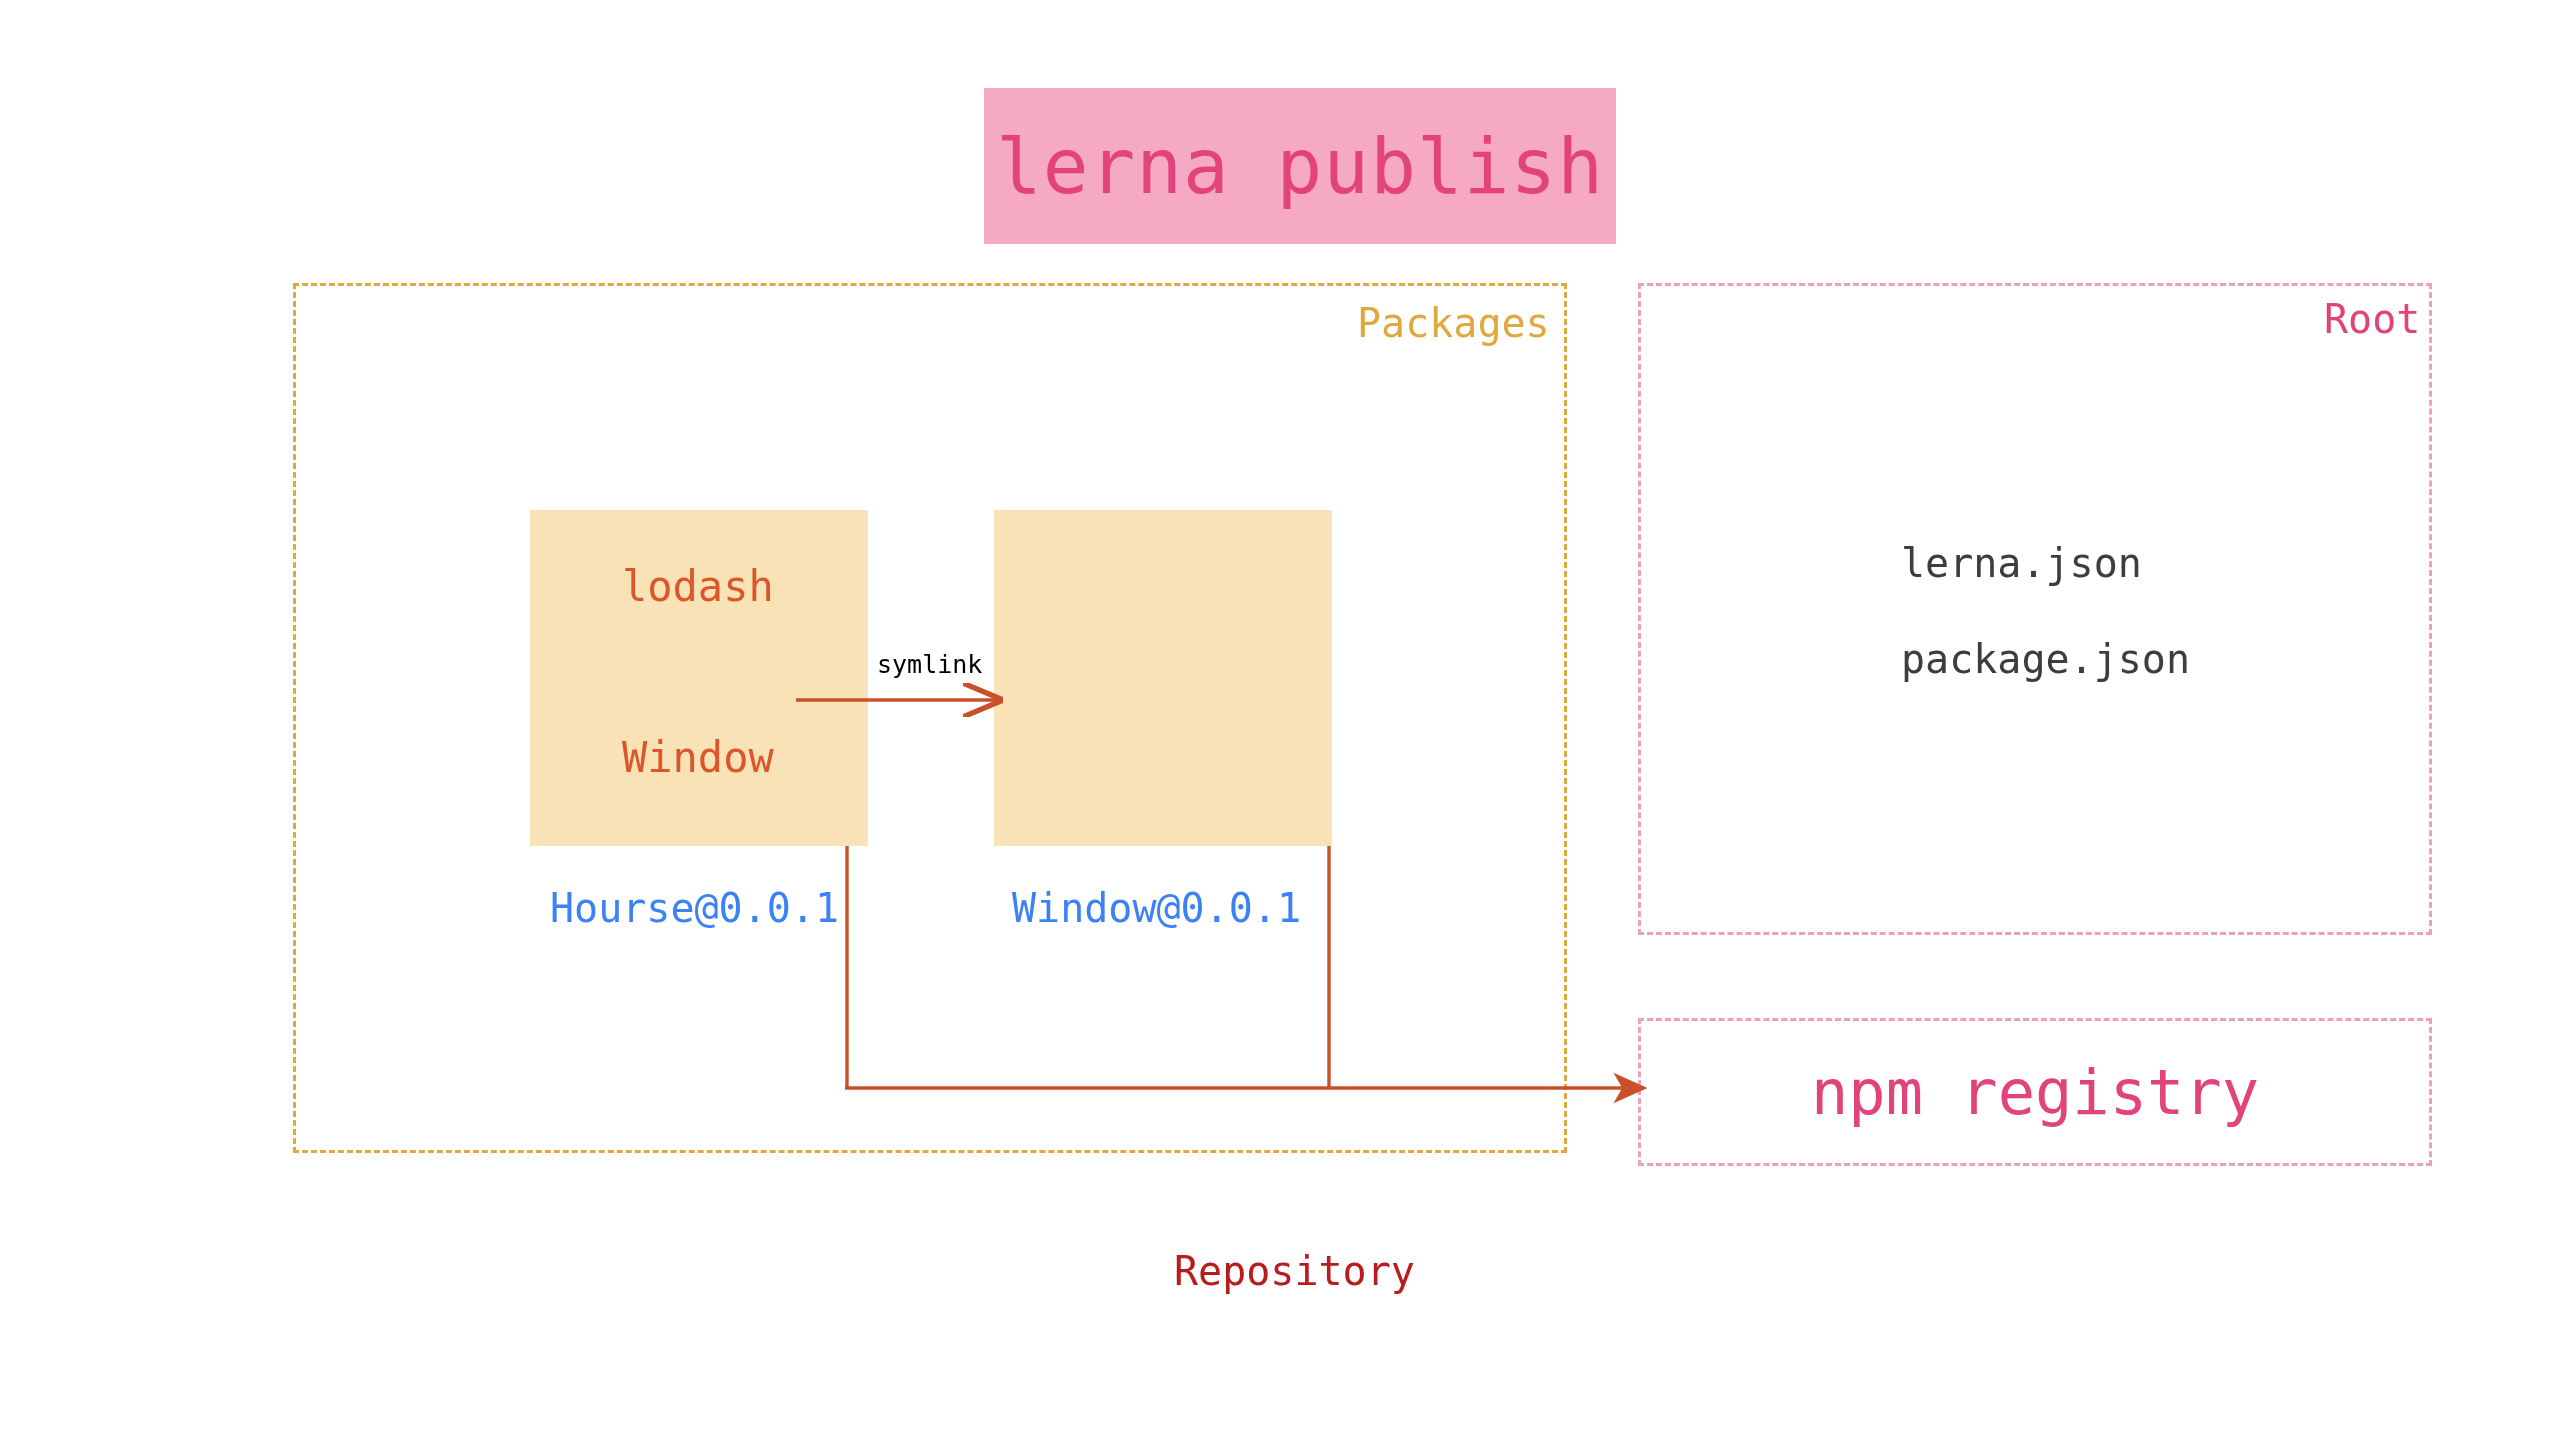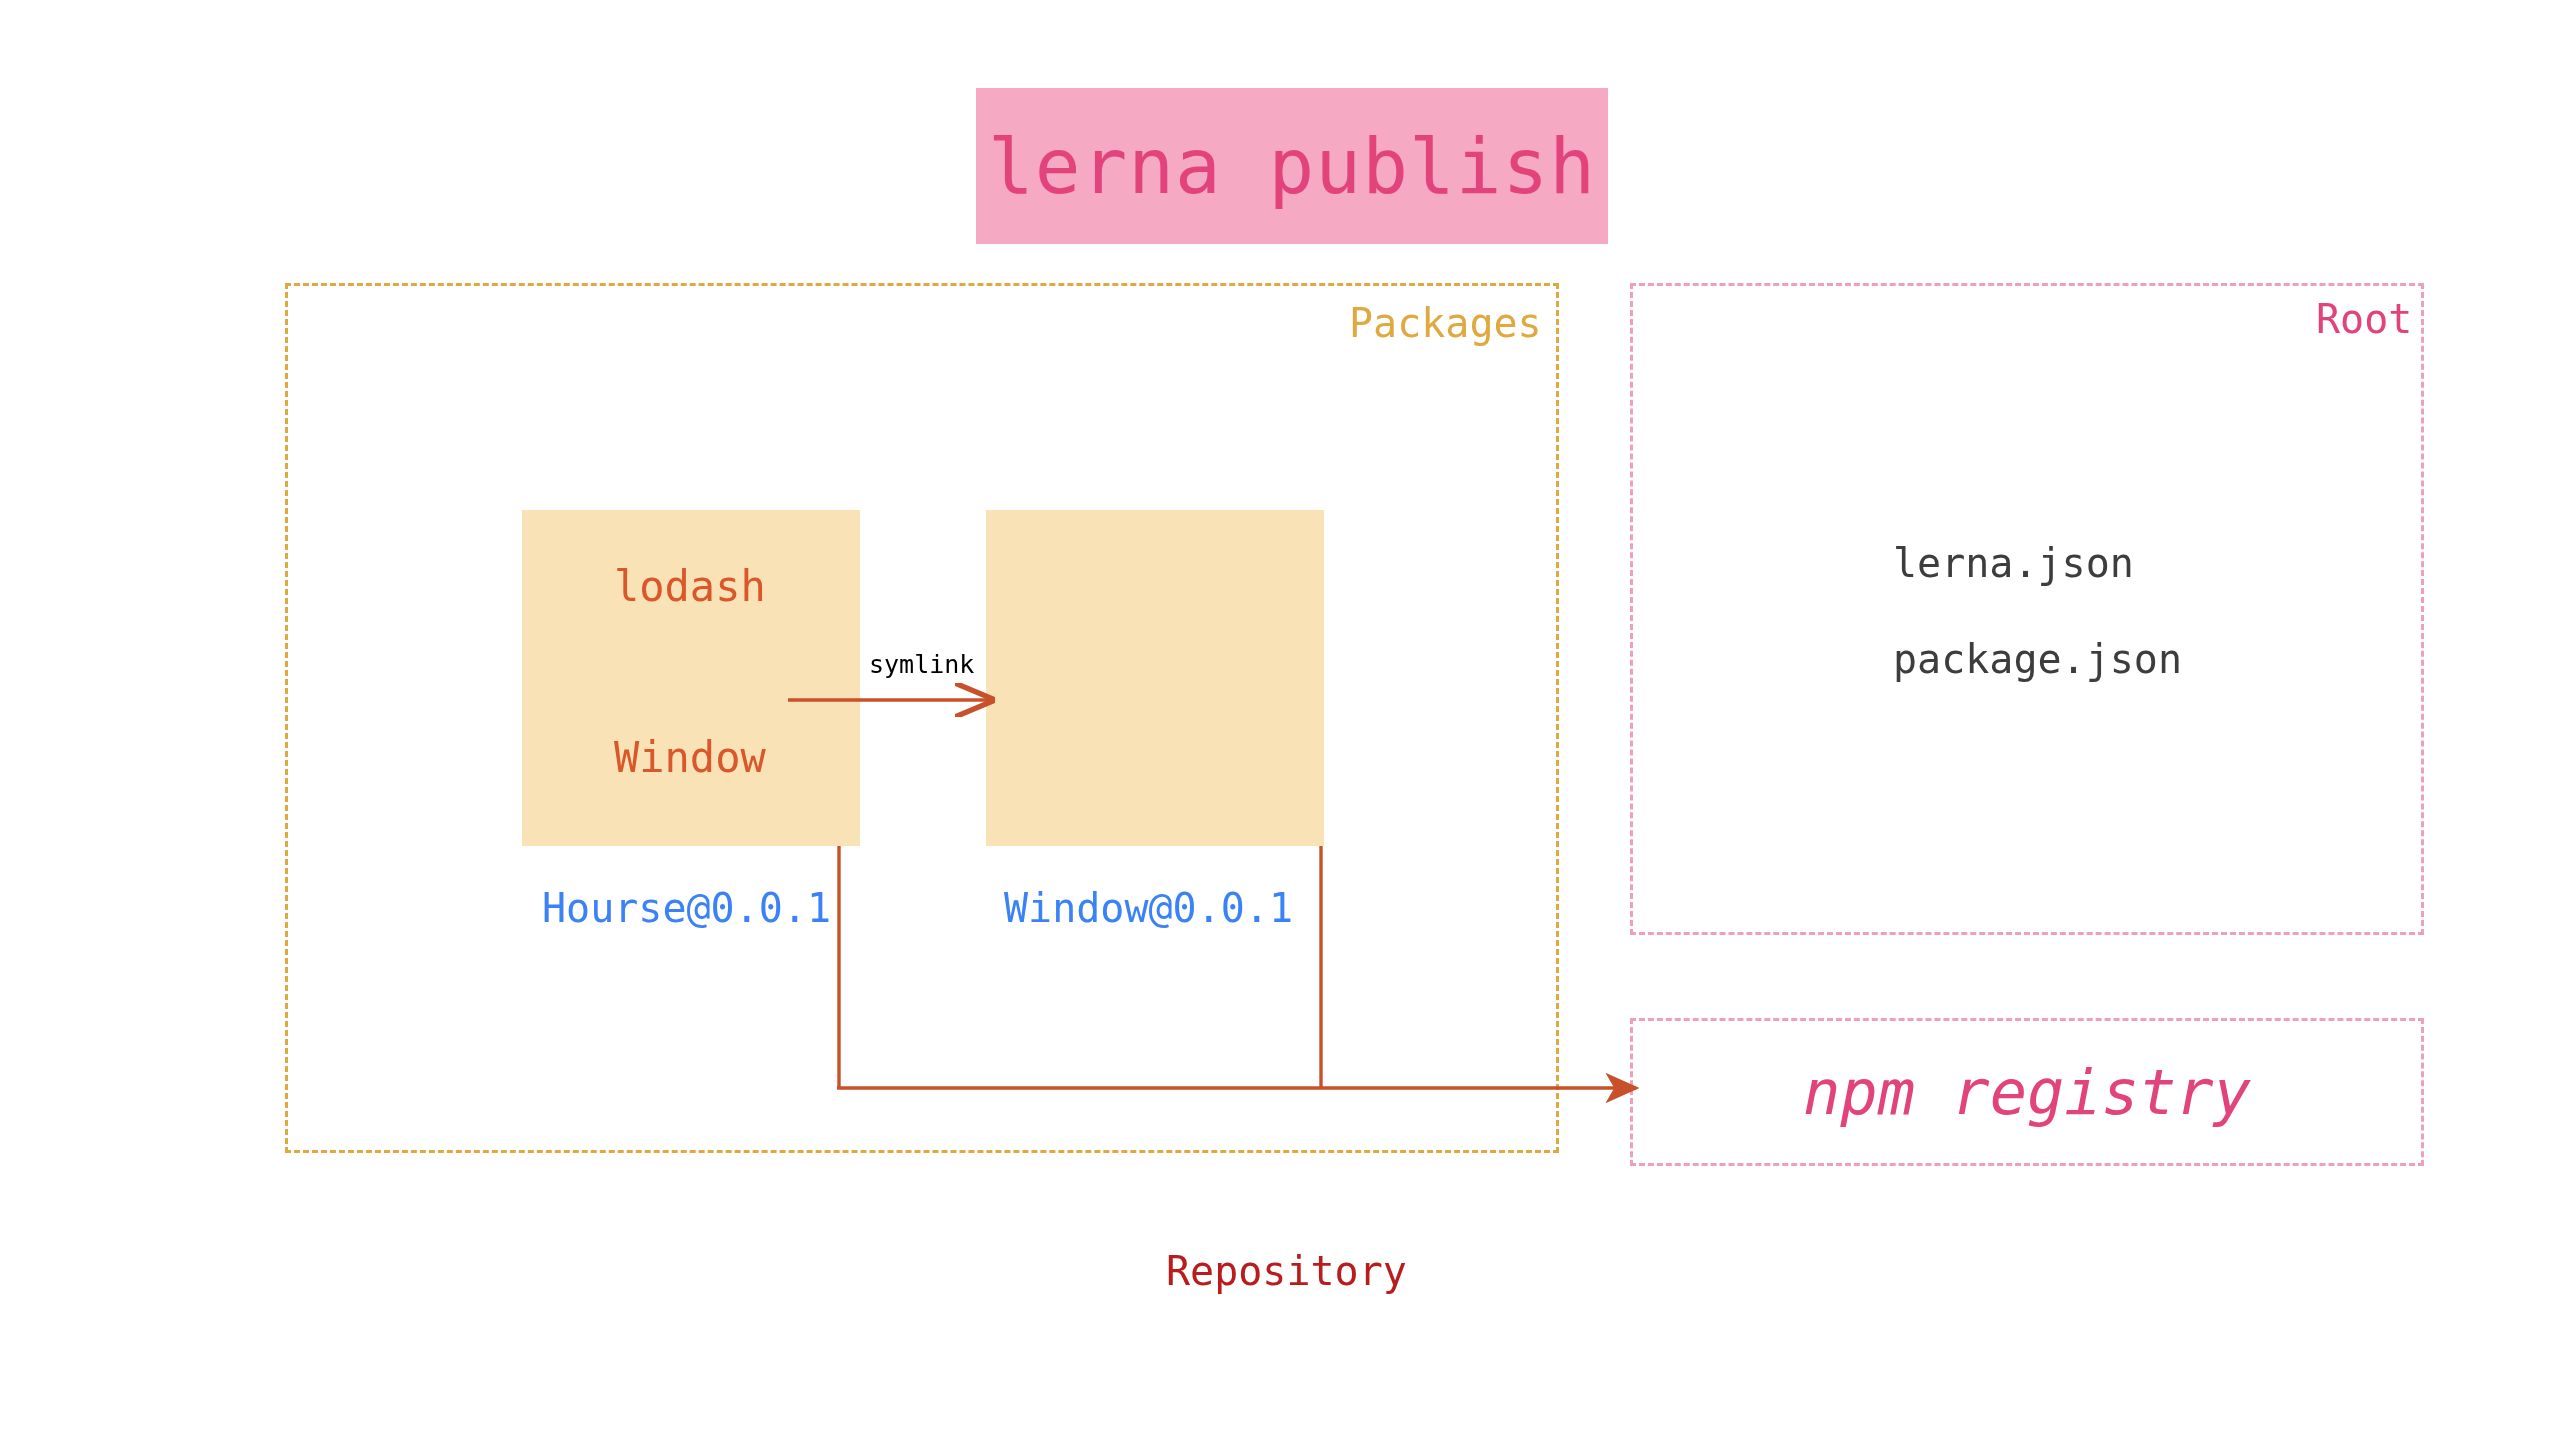--- a/index.html
+++ b/index.html
@@ -10,21 +10,21 @@
   body {
     width: 2560px;
     height: 1440px;
     position: relative;
     overflow: hidden;
     font-family: "DejaVu Sans Mono", "Liberation Mono", monospace;
   }
 
   #canvas {
     position: absolute;
-    left: 4px; top: 0;
+    left: 12px; top: 0;
     width: 2060px;
     height: 1440px;
   }
 
   .abs { position: absolute; }
 
   
   #title-banner {
     left: 972px;
     top: 88px;
@@ -39,21 +39,20 @@
     font-size: 76px;
     color: var(--banner-fg, #E2437B);
     letter-spacing: 1px;
     white-space: nowrap;
   }
 
   
   .container-box {
     box-sizing: border-box;
     background: transparent;
-    font-style: italic;
   }
 
   #packages-container {
     left: 281px;
     top: 283px;
     width: 1274px;
     height: 870px;
     border: 3px dashed #E0A93F;
   }
   #packages-label {

